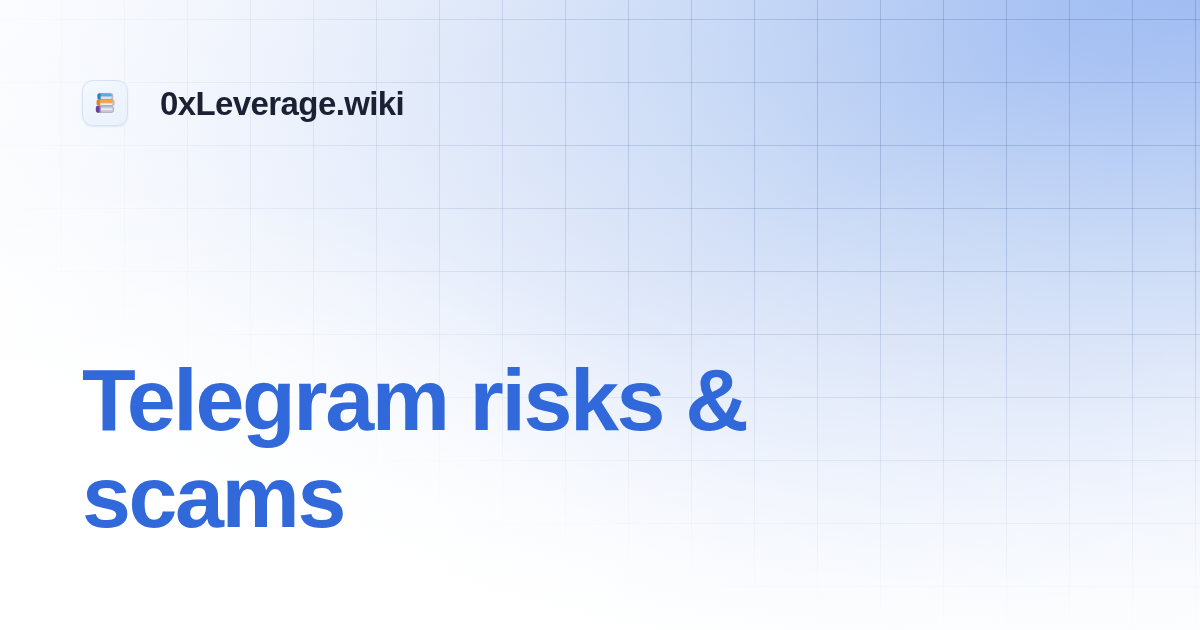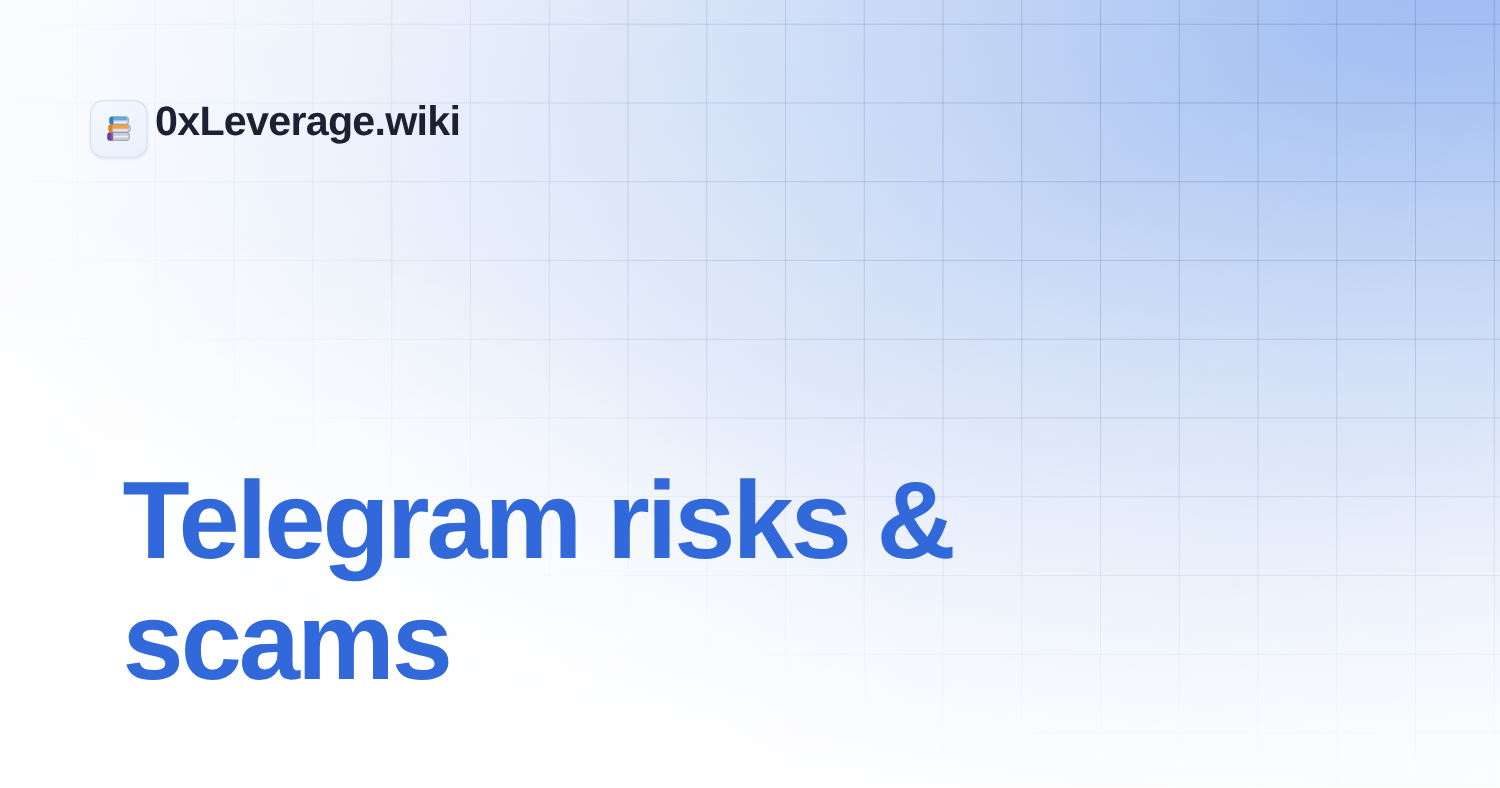--- a/index.html
+++ b/index.html
@@ -99,24 +99,25 @@
 
   
   .content {
     position: relative;
     z-index: 5;
     height: 100%;
   }
 
   .brand {
     position: absolute;
-    left: 72px;
+    left: 82px;
     top: 80px;
     display: flex;
-    gap: 6px;
+    align-items: center;
+    gap: 32px;
   }
 
   .brand-badge {
     width: 44px;
     height: 44px;
     border-radius: 11px;
     background: linear-gradient(150deg, #f4f8fe 0%, #eaf1fc 100%);
     border: 1px solid #d5e2f6;
     box-shadow: 0 1px 2px rgba(40,70,130,0.10);
     display: flex;
@@ -133,21 +134,21 @@
     letter-spacing: -0.6px;
     color: #1b2033;
     white-space: nowrap;
     line-height: 1;
   }
 
   .headline {
     position: absolute;
     left: 82px;
     top: 352px;
-    margin: 16px;
+    margin: 0;
     width: 800px;
     font-size: 88px;
     line-height: 1.10;
     font-weight: 700;
     letter-spacing: -2.4px;
     color: #3269da;
     white-space: pre-line;
   }
 </style>
 </head>

